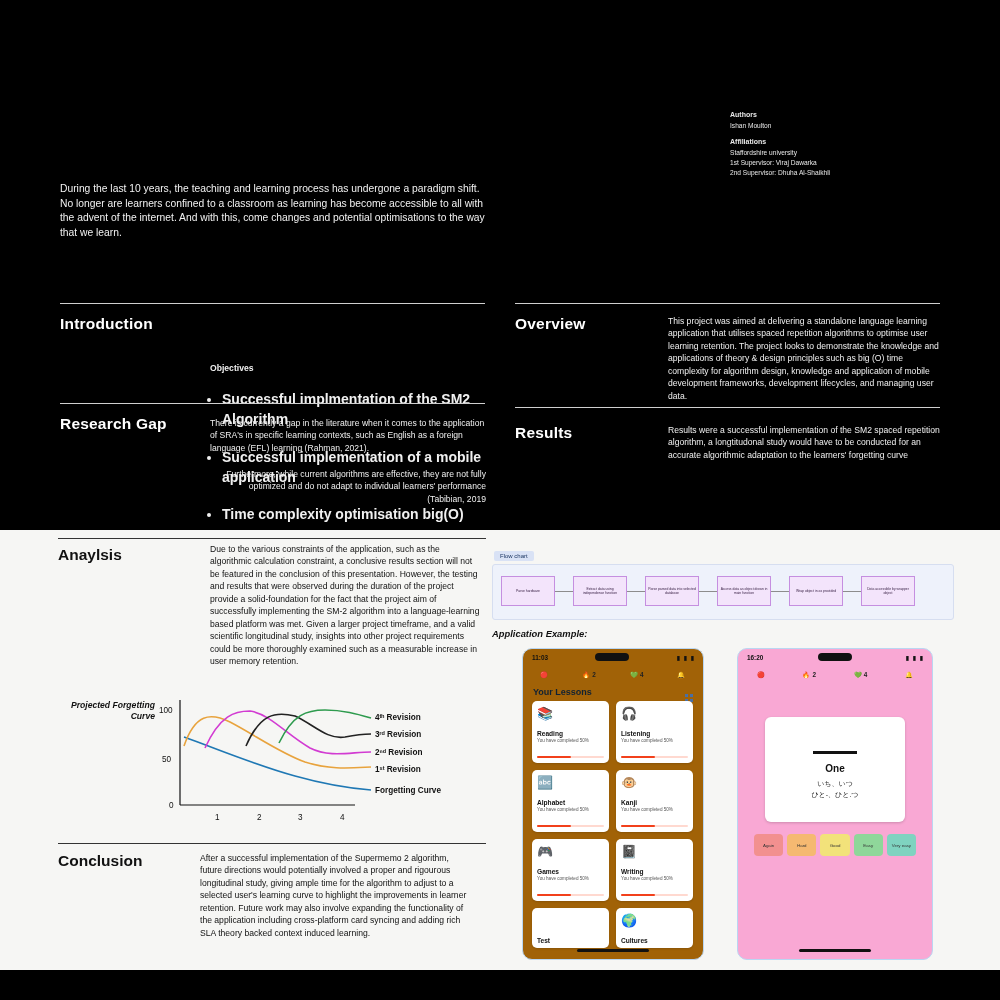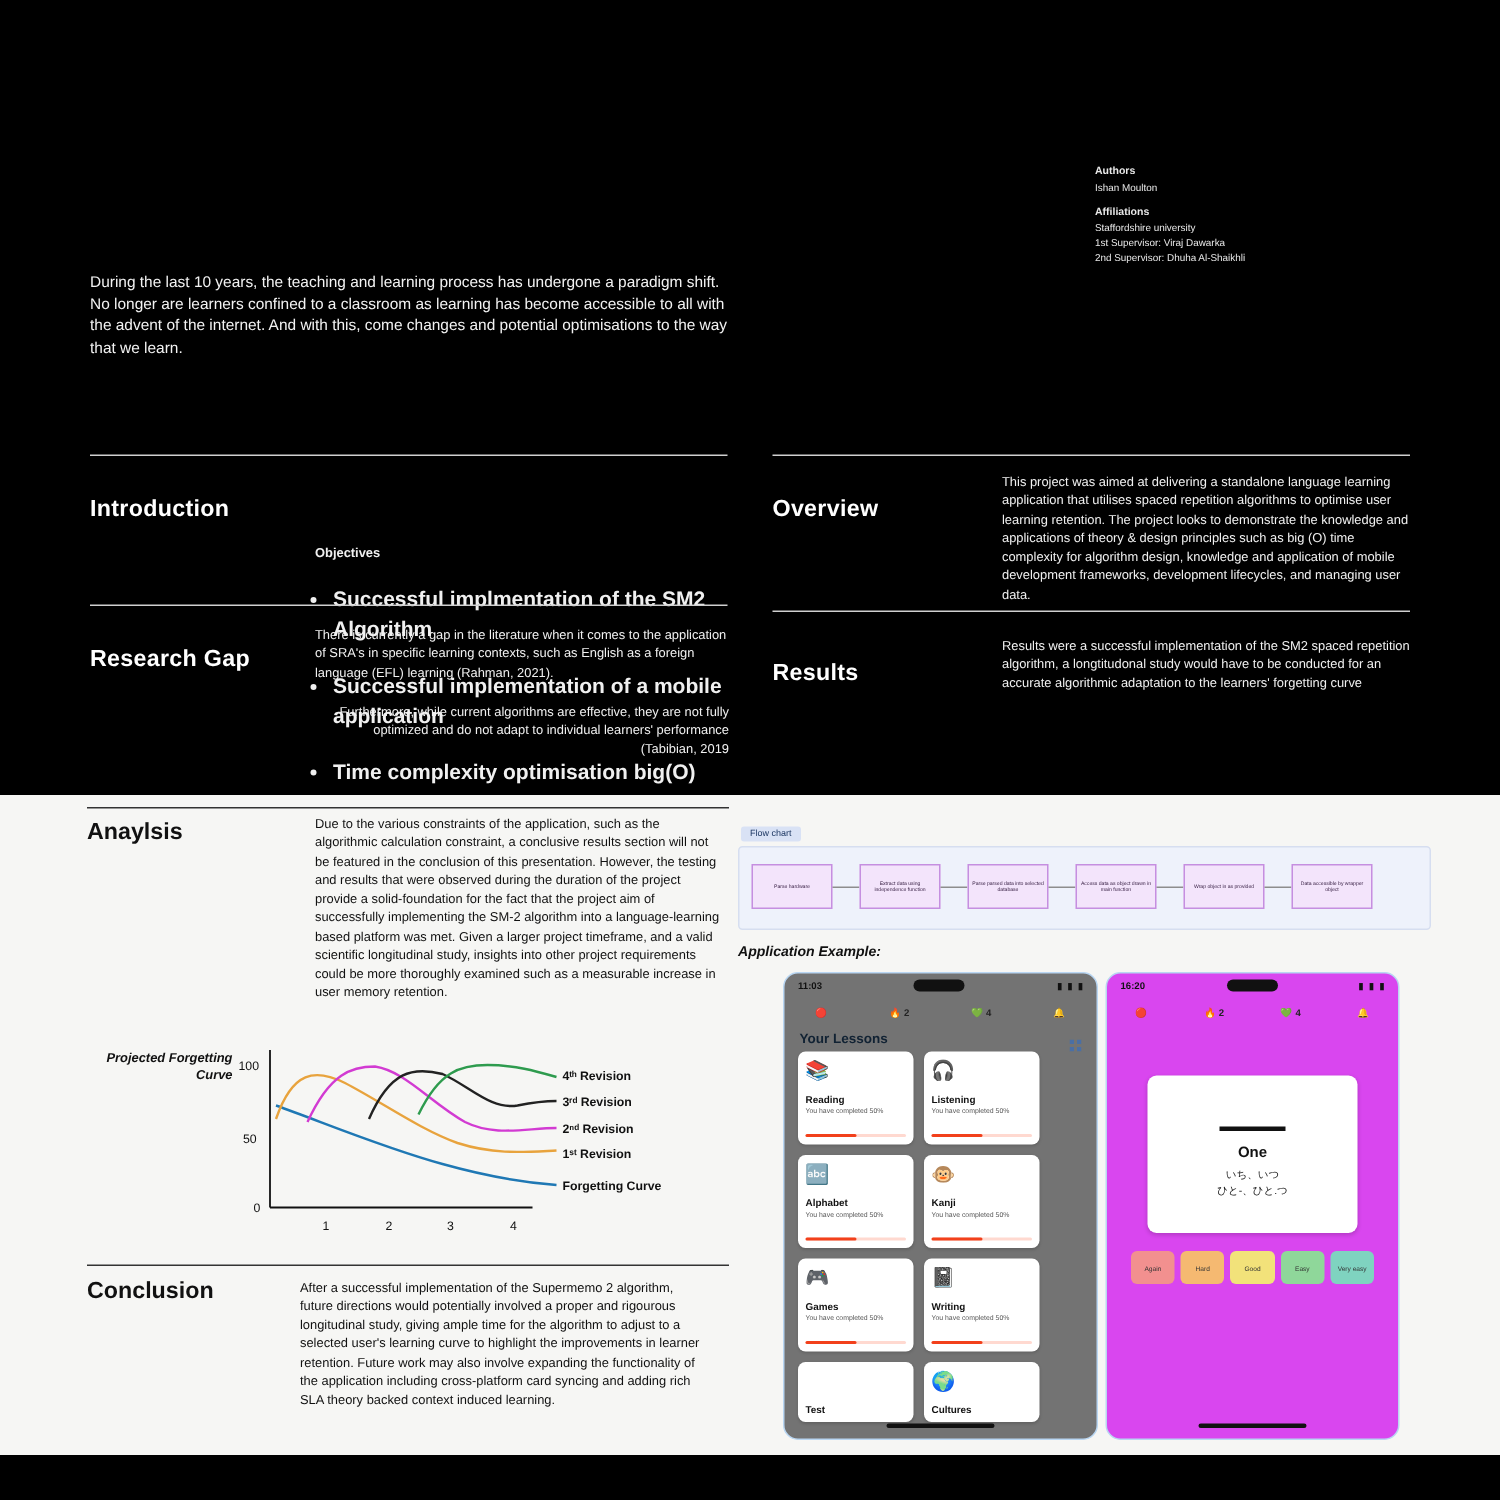--- a/index.html
+++ b/index.html
@@ -39,21 +39,21 @@
   .logo-uni{font-size:3.6px;color:#0b3a7a;margin-top:2px;letter-spacing:.2px;text-align:center;line-height:1.25;font-weight:bold;}
   .logo-text{
     color:#fff;font-size:10.5px;font-weight:bold;line-height:1.28;margin-left:9px;letter-spacing:.2px;
   }
   .meta{position:absolute;left:730px;top:110px;width:200px;font-size:6.6px;line-height:1.5;color:#e8e8e8;}
   .meta .h{font-weight:bold;font-size:7px;}
   .meta .sp{height:7px;}
 
   
   .rule{position:absolute;height:1px;background:#cfcfcf;}
-  .sec-title{position:absolute;font-size:15.5px;font-weight:bold;letter-spacing:.2px;margin-top:16px;}
+  .sec-title{position:absolute;font-size:15.5px;font-weight:bold;letter-spacing:.2px;}
   .sec-body{position:absolute;font-size:8.6px;line-height:1.45;color:#f0f0f0;}
   .sec-body ul{margin:2px 0 0 12px;padding:0;}
   .sec-body li{margin:17px 0 1px 0;font-weight:bold;font-size:14px;}
 
   
   .bottom{position:absolute;left:0;top:530px;width:1000px;height:440px;background:#f6f6f4;color:#111;}
   .b-title{position:absolute;font-size:15.5px;font-weight:bold;color:#111;}
   .b-body{position:absolute;font-size:8.6px;line-height:1.45;color:#111;}
   .b-rule{position:absolute;height:1px;background:#333;}
 
@@ -69,22 +69,22 @@
   .flow-node{
     position:absolute;top:11px;width:54px;height:30px;background:#f3e4fb;border:1px solid #c58fe0;
     font-size:3.4px;color:#3a2246;display:flex;align-items:center;justify-content:center;text-align:center;
     padding:2px;box-sizing:border-box;line-height:1.25;
   }
   .flow-arrow{position:absolute;top:26px;height:1px;background:#8d8d8d;}
   .app-ex{position:absolute;left:492px;top:628px;font-size:9.4px;font-style:italic;font-weight:bold;color:#111;}
 
   
   .phone{position:absolute;background:#cfe5fb;border-radius:10px;border:1px solid #b9d6f2;}
-  .phone-a{left:522px;top:648px;width:180px;height:310px;background:#737373;padding-left:28px;}
-  .phone-b{left:737px;top:648px;width:194px;height:310px;background:#d946ef;}
+  .phone-a{left:522px;top:648px;width:180px;height:310px;background:#a16207;}
+  .phone-b{left:737px;top:648px;width:194px;height:310px;background:#f9a8d4;}
   .status{position:absolute;left:0;top:0;width:100%;height:16px;display:flex;align-items:center;font-size:6.4px;color:#111;font-weight:bold;}
   .status .t{margin-left:9px;}
   .notch{width:34px;height:8px;background:#111;border-radius:5px;margin-left:auto;}
   .status .r{margin-left:auto;margin-right:8px;font-size:6px;letter-spacing:1px;}
   .stats-row{position:absolute;top:18px;left:0;width:100%;height:16px;display:flex;align-items:center;justify-content:space-around;font-size:6.4px;color:#222;}
   .lessons-hd{position:absolute;left:10px;top:38px;font-size:9px;font-weight:bold;color:#123;}
   .grid-icon{position:absolute;right:10px;top:39px;width:8px;height:8px;}
   .cards{position:absolute;left:9px;top:52px;width:162px;display:flex;flex-wrap:wrap;gap:7px;}
   .card{width:77px;height:62px;background:#fff;border-radius:5px;box-shadow:0 1px 2px rgba(0,0,0,.15);position:relative;padding:5px;box-sizing:border-box;}
   .card .emj{font-size:13px;line-height:15px;}

